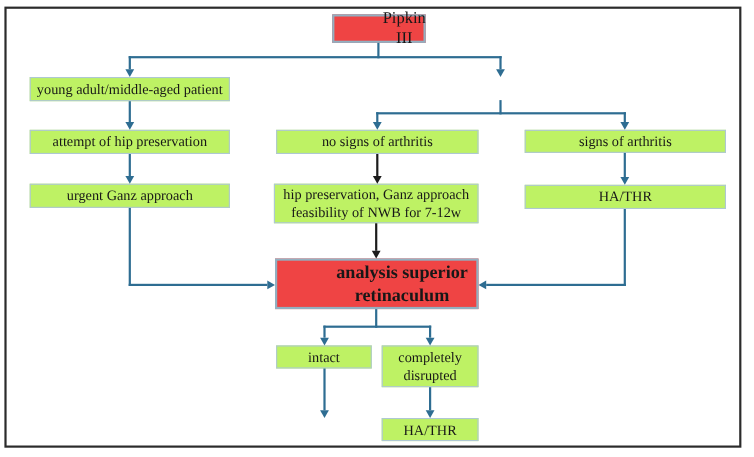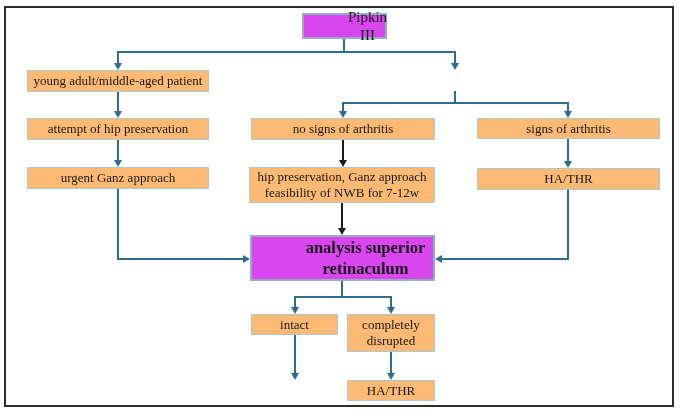--- a/index.html
+++ b/index.html
@@ -6,26 +6,26 @@
   #stage{
     position:relative;width:685px;height:415px;background:#ffffff;
     font-family:"Liberation Serif", serif;overflow:hidden;
   }
   #frame{
     position:absolute;left:4px;top:6px;width:670px;height:401px;
     border:2px solid #2b2b2b;box-sizing:border-box;
   }
   .node{
     position:absolute;box-sizing:border-box;
-    border:1px solid #aec8d2;background:#fdba74;color:#171717;
+    border:1px solid #aec8d2;background:#bef264;color:#171717;
     display:flex;align-items:center;justify-content:center;
     text-align:center;white-space:pre-line;
     font-size:13px;line-height:1.2;padding:0 2px;
   }
-  .node.gray{background:#d946ef;border:2px solid #92b0c1;padding-left:48px;}
+  .node.gray{background:#ef4444;border:2px solid #92b0c1;padding-left:48px;}
   .node.title{font-size:15px;}
   .node.big{font-size:16.5px;line-height:1.3;}
   .vline,.hline{position:absolute;background:#2e6d92;}
   .vline{width:2px;}
   .hline{height:2px;}
   .vline.black,.hline.black{background:#1c1c1c;}
   .ah{position:absolute;width:0;height:0;}
   .ah.down{border-left:4px solid transparent;border-right:4px solid transparent;border-top:7px solid #2e6d92;}
   .ah.down.black{border-top-color:#1c1c1c;}
   .ah.right{border-top:4px solid transparent;border-bottom:4px solid transparent;border-left:7px solid #2e6d92;}

